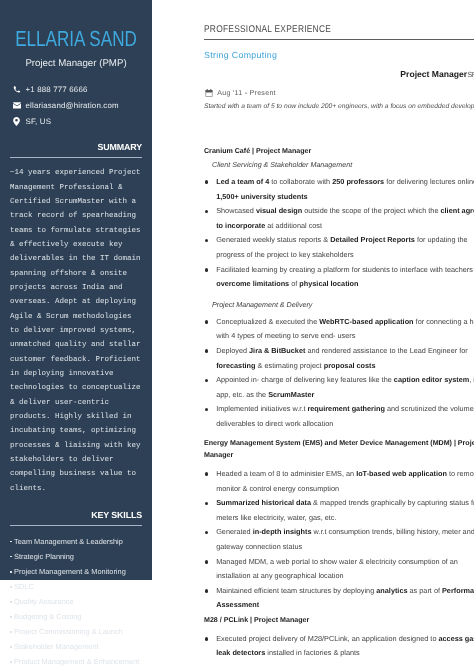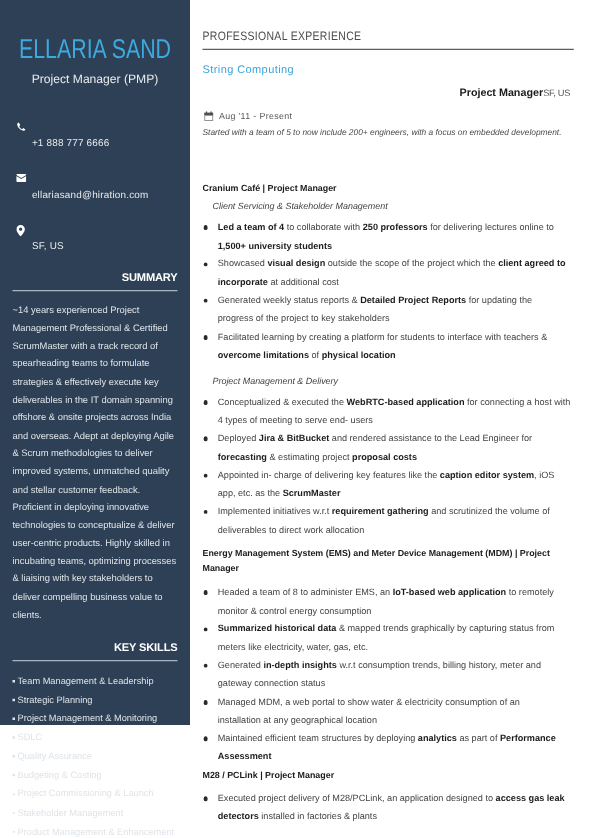--- a/index.html
+++ b/index.html
@@ -1,37 +1,37 @@
 <!DOCTYPE html>
 <html><head>
 <meta charset="utf-8">
 <style>
   html,body{margin:0;padding:0;background:#fff;}
   body{width:474px;height:670px;font-family:"Liberation Sans",sans-serif;overflow:hidden;
        -webkit-font-smoothing:antialiased;text-rendering:geometricPrecision;}
-  .page{position:relative;width:474px;height:580px;display:flex;background:#fff;}
+  .page{position:relative;width:474px;height:580px;display:flex;background:#fff;gap:42px;}
 
   
   .sidebar{width:152px;min-width:152px;background:#2e4055;color:#e9ecef;
            box-sizing:border-box;padding:28px 10px 0 10px;}
   .name{color:#3ea9de;font-size:21.8px;letter-spacing:0px;text-align:center;
         line-height:1.0;font-weight:400;white-space:nowrap;transform:scaleX(0.785);transform-origin:50% 50%;width:200px;margin-left:-34px;}
   .job-title{font-size:9.7px;text-align:center;margin-top:8px;color:#e9ecef;font-weight:400;}
 
   .contacts{margin-top:16px;}
   .contact{display:flex;align-items:center;margin-bottom:7.2px;}
   .contact .ic{width:11px;min-width:11px;display:flex;justify-content:flex-start;align-items:center;
                margin-right:4.5px;padding-left:3px;box-sizing:border-box;}
   .contact .ic svg{display:block;}
-  .contact .val{font-size:7.9px;color:#e9ecef;letter-spacing:0.17px;margin-top:25px;}
+  .contact .val{font-size:7.9px;color:#e9ecef;letter-spacing:0.17px;}
 
   .sb-section{margin-top:16px;}
   .sb-heading{font-size:8.9px;color:#ffffff;letter-spacing:-0.13px;font-weight:700;text-align:right;}
   .sb-rule{height:1px;background:#a6b5c4;margin-top:5px;margin-bottom:8px;}
-  .summary-text{font-size:7.5px;line-height:14.35px;color:#dfe4e9;text-align:left;}
+  .summary-text{font-size:7.5px;line-height:14.35px;color:#dfe4e9;text-align:left;font-family:Liberation Mono, monospace;}
 
   .skill{font-size:7.4px;line-height:9px;color:#dfe4e9;margin-bottom:6.1px;display:flex;}
   .skill .dot{margin-right:0px;width:4px;min-width:4px;display:inline-block;position:relative;}
   .skill .dot i{position:absolute;left:0;top:4.1px;width:1.7px;height:1.7px;background:#dfe4e9;display:block;}
 
   
   .main{flex:1;box-sizing:border-box;padding:24px 15.5px 0 10px;color:#3f3f3f;background:#fff;}
   .main-heading{font-size:9.8px;letter-spacing:0.3px;color:#4a4a4a;font-weight:400;
                 white-space:nowrap;display:block;transform:scaleX(0.855);transform-origin:0 0;}
   .main-rule{height:1px;background:#5d5d5d;margin-top:4px;}

